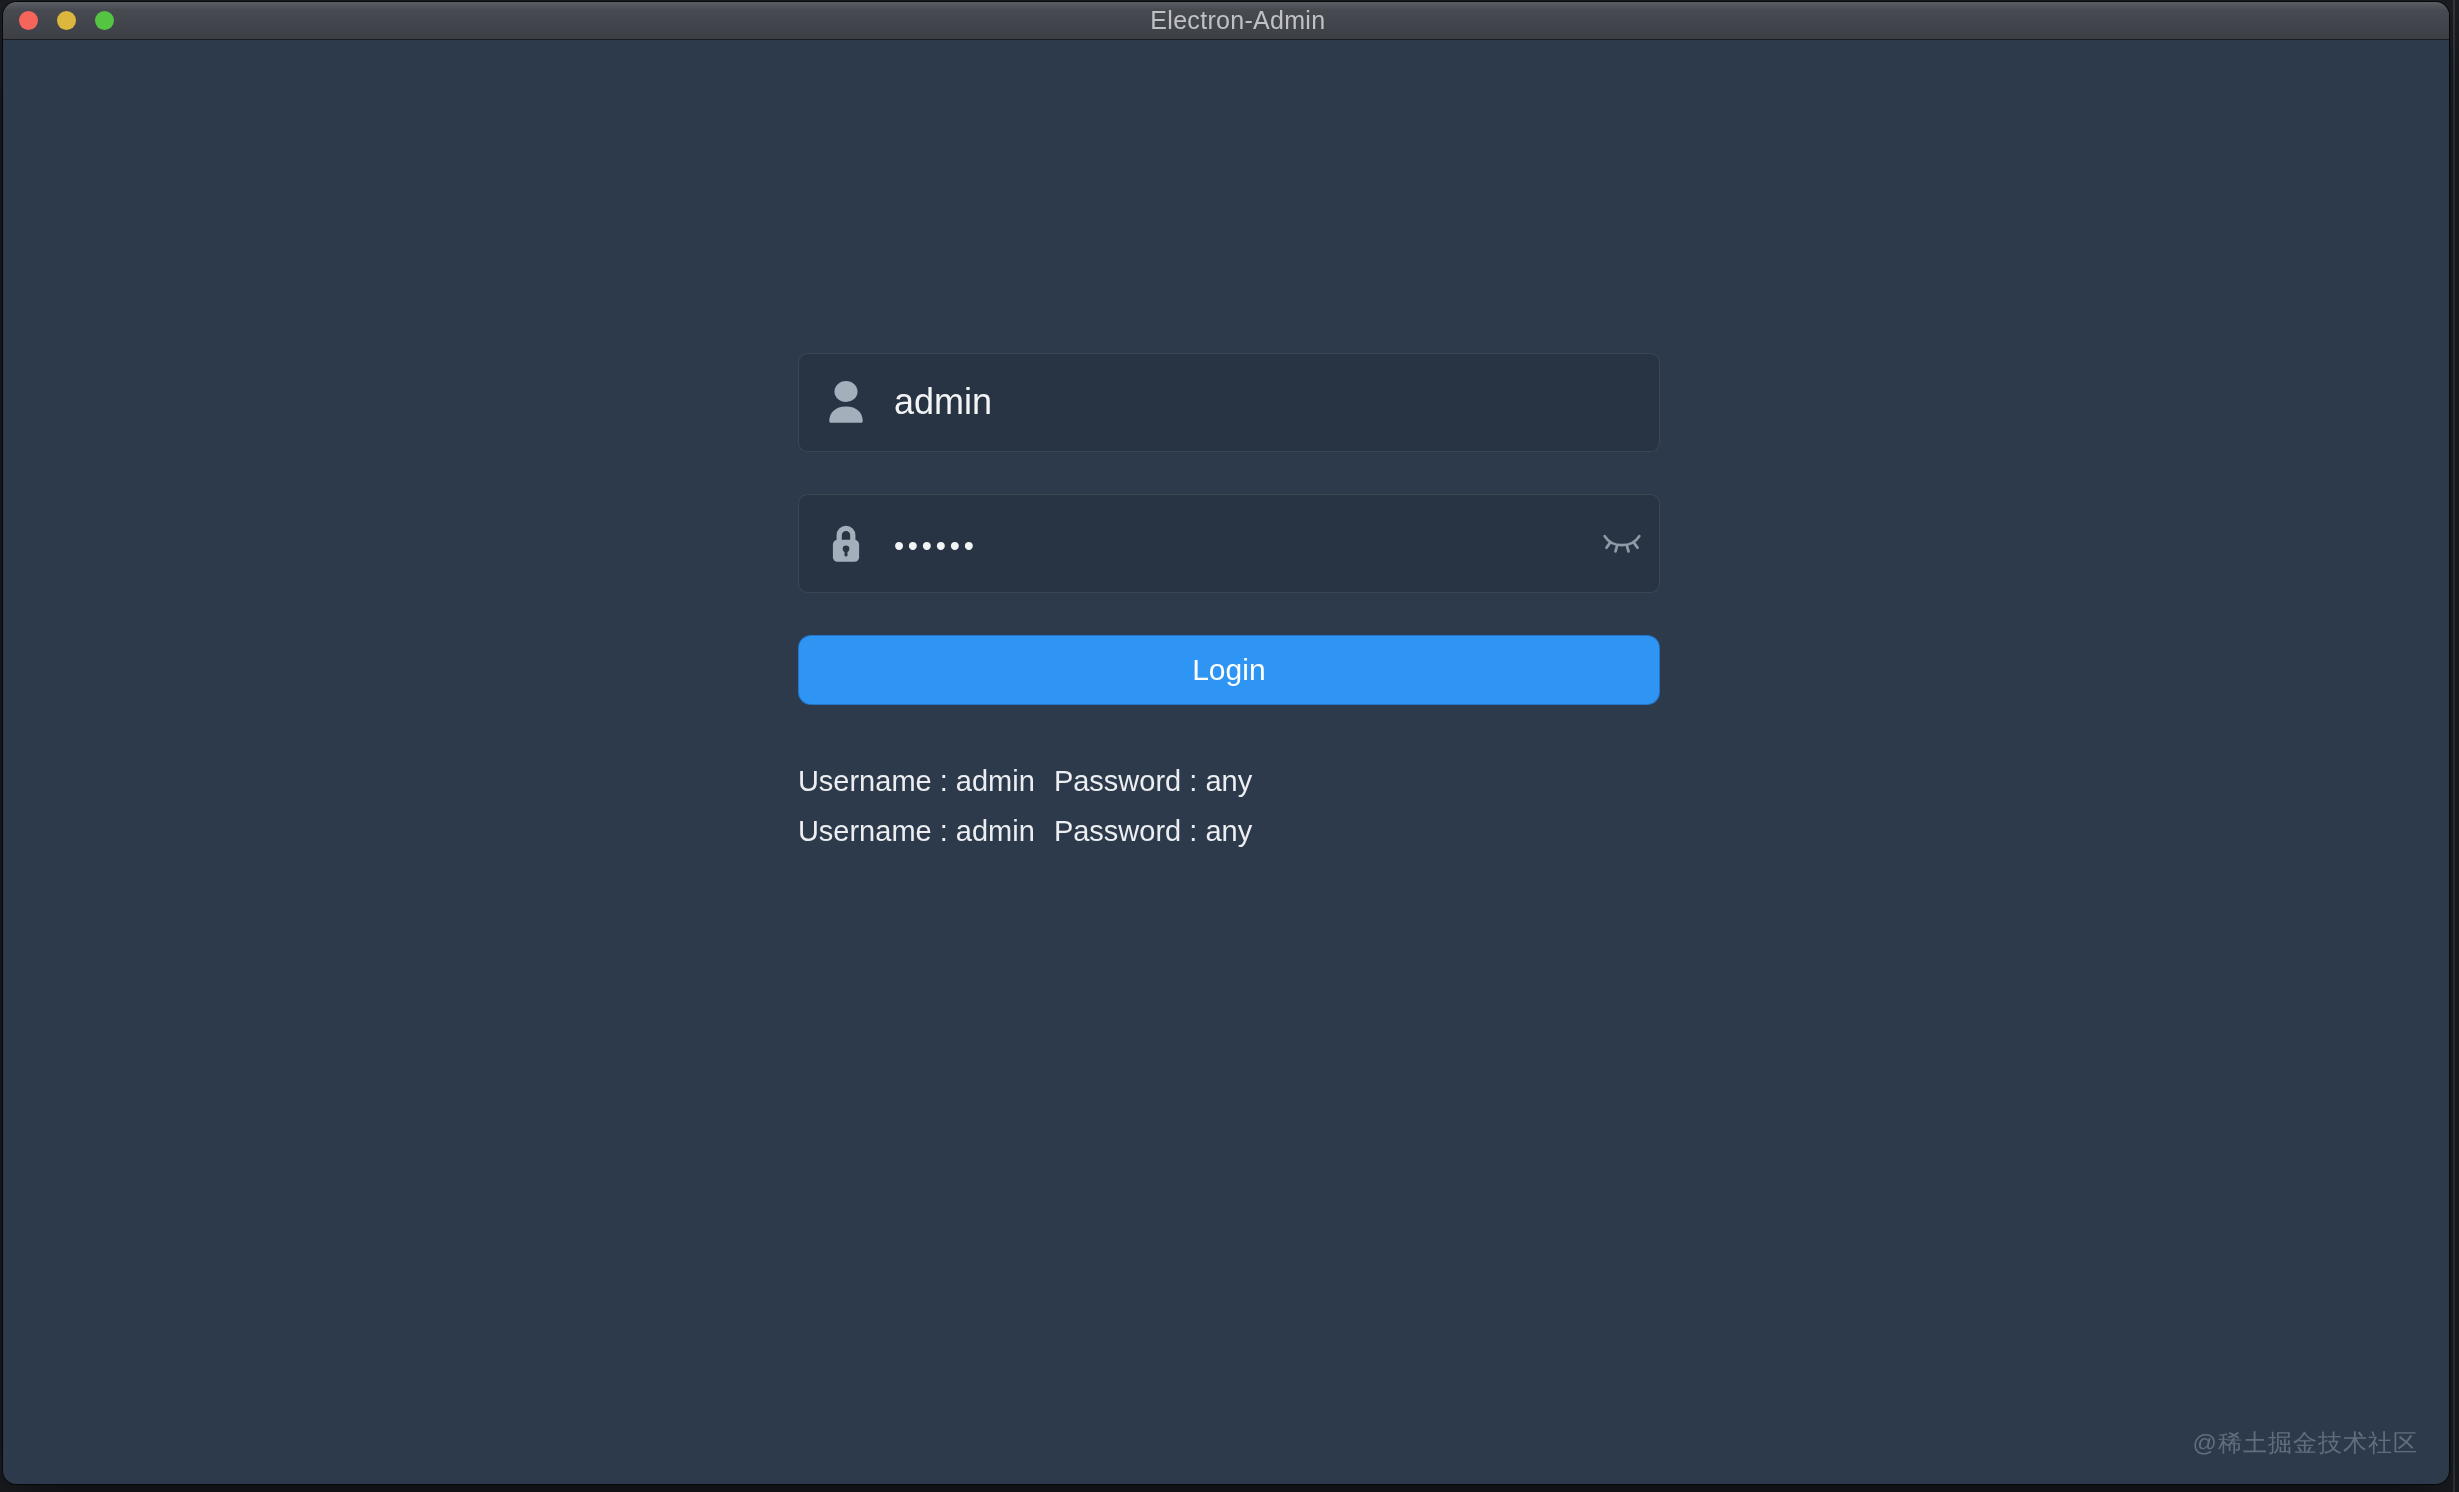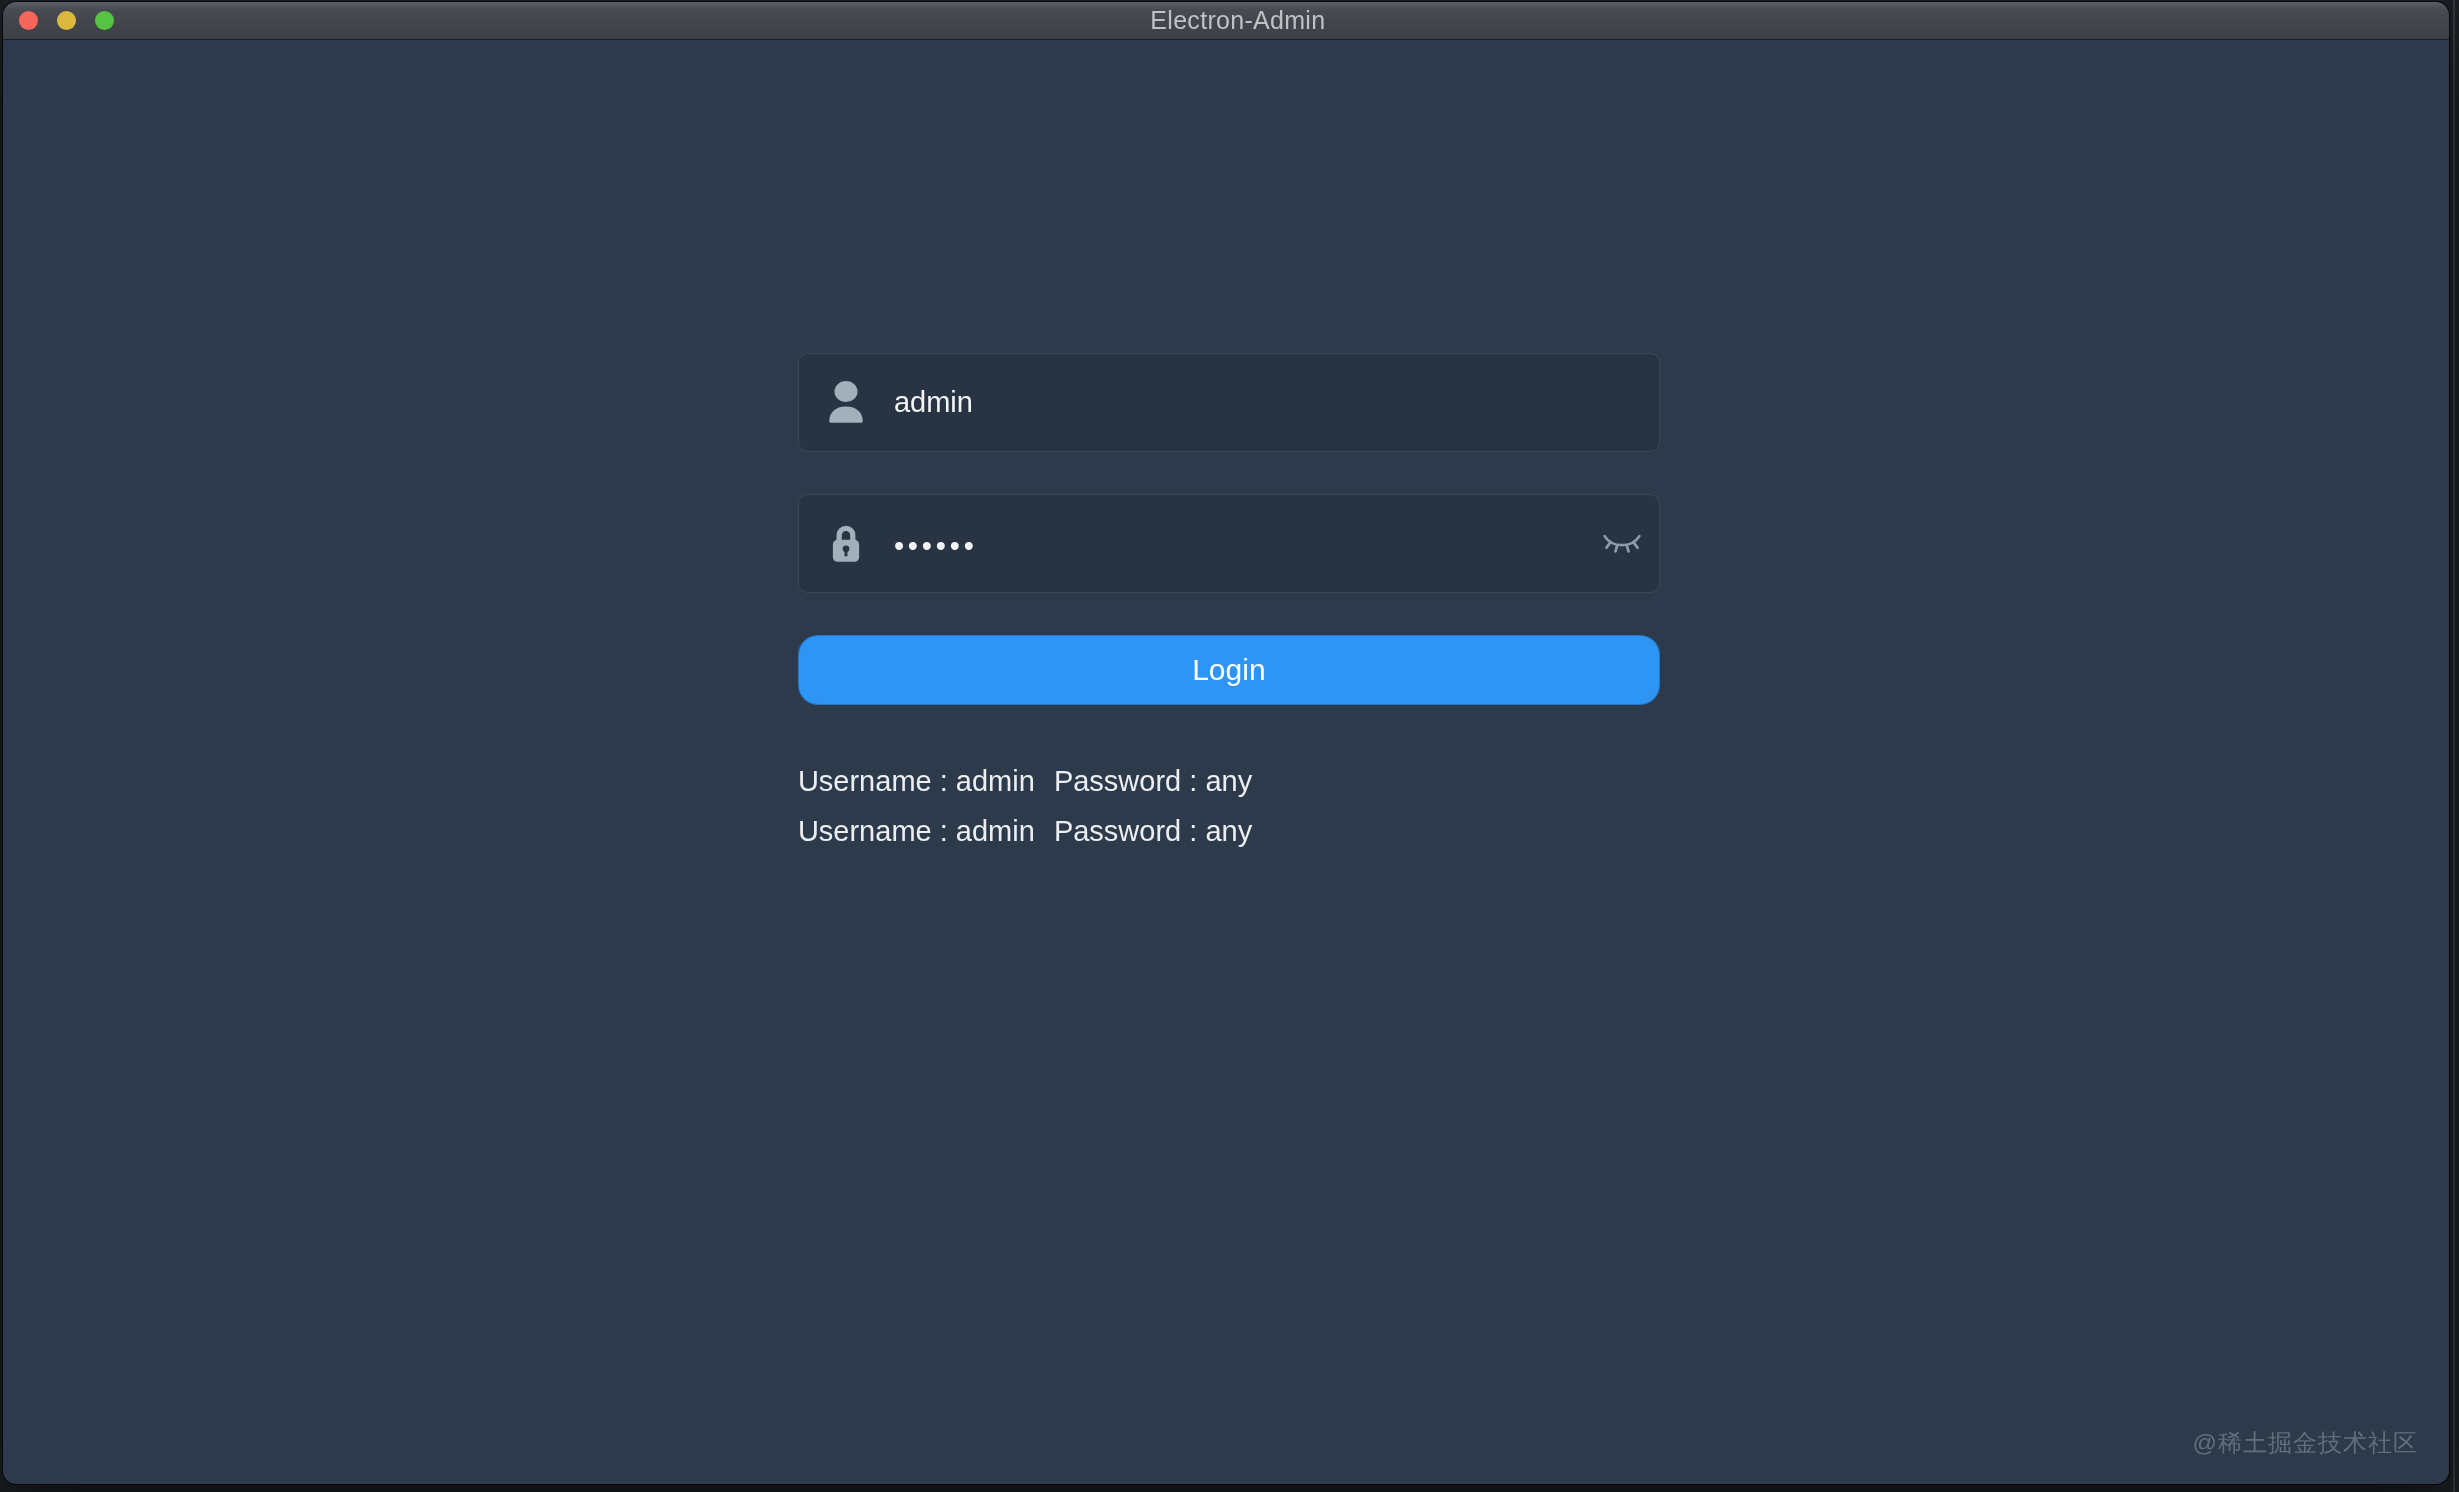--- a/index.html
+++ b/index.html
@@ -65,36 +65,36 @@
     border-radius: 9.6px;
     margin-bottom: 42px;
   }
   .icon-box {
     flex: 0 0 95px;
     display: flex; align-items: center; justify-content: center;
   }
   .field input {
     flex: 1 1 auto; min-width: 0;
     background: transparent; border: none; outline: none;
-    color: #f2f4f6; font-size: 29px;
+    color: #f2f4f6; font-size: 36px;
     font-family: "Liberation Sans", sans-serif;
     height: 92px; padding-right: 9.6px; caret-color: #fff;
   }
   .field input.pwd { font-size: 29px; letter-spacing: 3.8px; padding-top: 5.8px; }
   .eye-box {
     flex: 0 0 73px;
     display: flex; align-items: center; justify-content: center;
     cursor: pointer;
   }
   .login-btn {
     display: block; width: 100%; height: 70px;
     margin-top: 41px;
     background: #2e95f4;
     border: 1px solid rgba(12,60,110,.35);
-    border-radius: 20px;
+    border-radius: 13px;
     color: #ffffff; font-size: 30px;
     font-family: "Liberation Sans", sans-serif;
     cursor: pointer;
   }
   .bottom-row {
     margin-top: 51px;
     display: flex; justify-content: space-between; align-items: flex-start;
   }
   .tips { color: #eceef1; font-size: 29px; }
   .tip-line { display: flex; line-height: 50px; }

